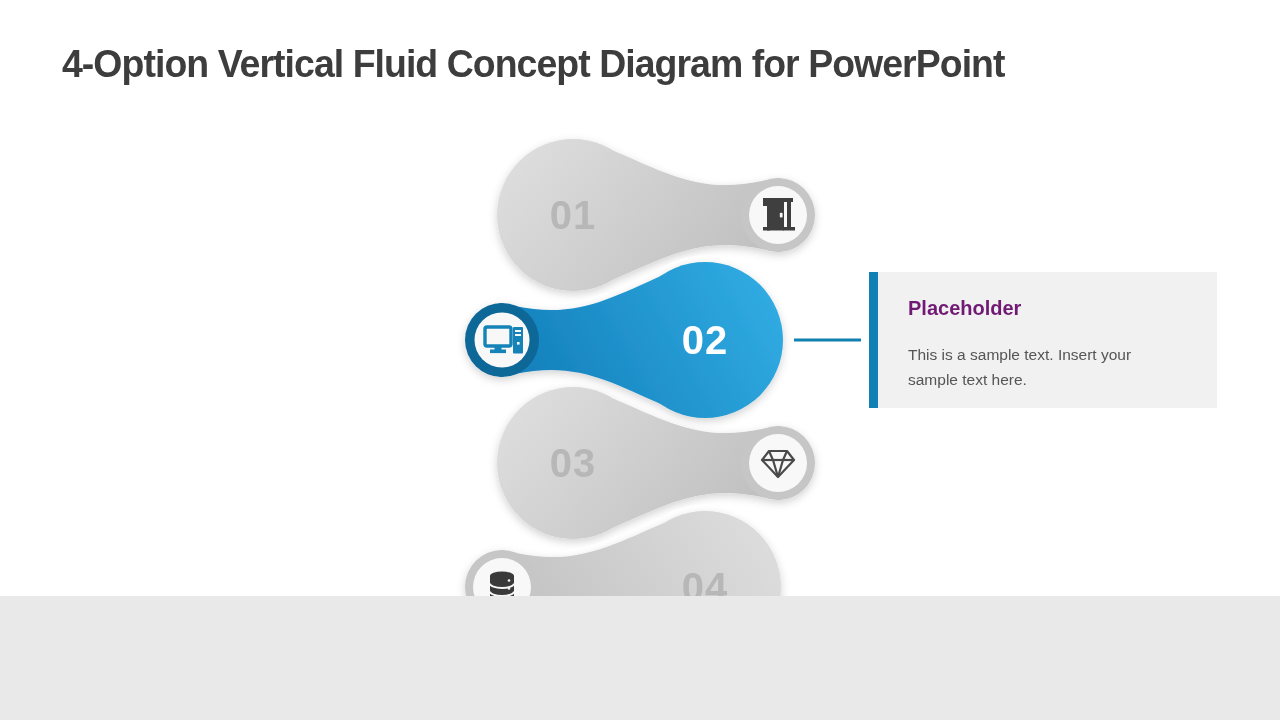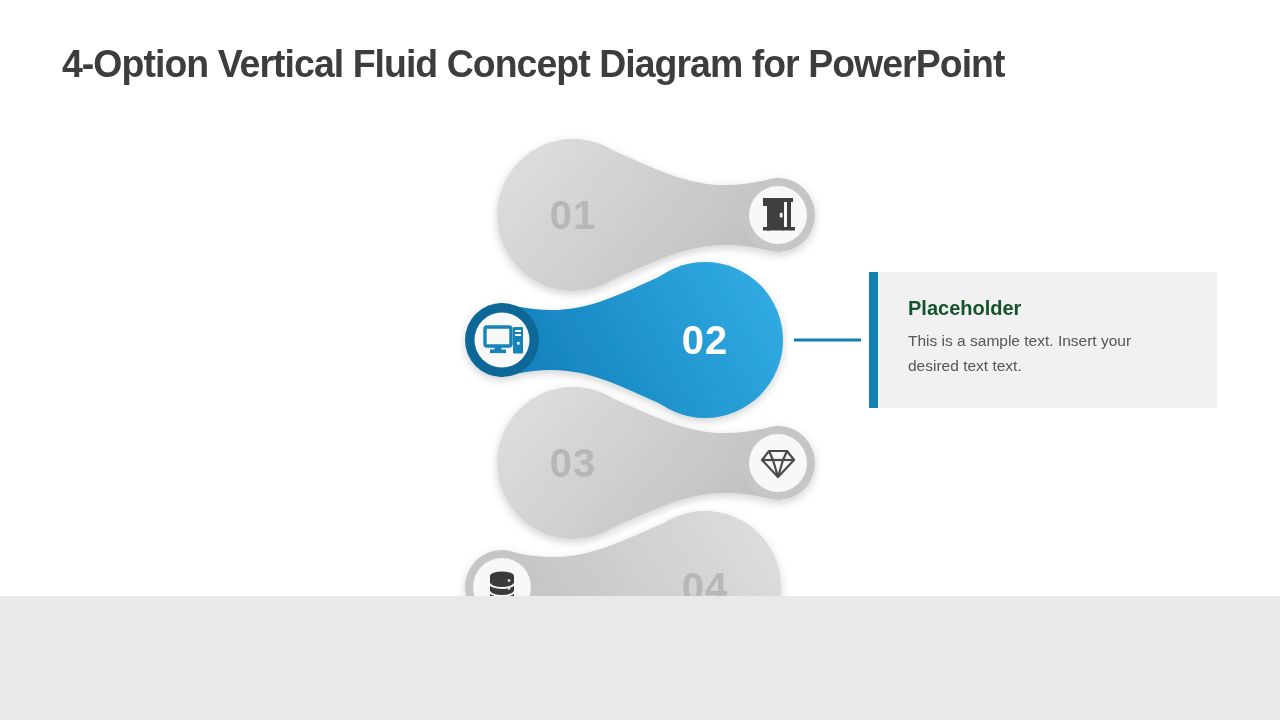--- a/index.html
+++ b/index.html
@@ -19,21 +19,21 @@
     font-family:"Liberation Sans",sans-serif;font-weight:bold;font-size:40px;
     letter-spacing:1px;text-anchor:middle;dominant-baseline:central;
   }
   .num-gray{fill:#b7b7b7;}
   .num-white{fill:#ffffff;}
   .callout{
     position:absolute;left:869px;top:272px;width:348px;height:136px;
     box-sizing:border-box;background:#f1f1f1;border-left:9px solid #1180b2;
     padding:25px 22px 0 30px;
   }
-  .callout-title{font-size:20px;font-weight:bold;color:#14532d;margin-bottom:9px;}
+  .callout-title{font-size:20px;font-weight:bold;color:#701a75;margin-bottom:23px;}
   .callout-body{font-size:15.5px;color:#555555;line-height:1.6;width:272px;}
 </style>
 </head>
 <body>
 
 <div class="slide">
 
   <h1 class="title">4-Option Vertical Fluid Concept Diagram for PowerPoint</h1>
 
   <svg class="diagram-svg" viewBox="0 0 1280 720">
@@ -149,16 +149,16 @@
         <rect x="12" y="-6" width="6" height="2" fill="#f8f8f8"></rect>
         <rect x="14" y="2" width="2.6" height="2.6" fill="#f8f8f8"></rect>
       </g>
     </g>
 
     <line x1="794" y1="340" x2="861" y2="340" stroke="#1180b2" stroke-width="3"></line>
   </svg>
 
   <div class="callout">
     <div class="callout-title">Placeholder</div>
-    <div class="callout-body">This is a sample text. Insert your desired text text.</div>
+    <div class="callout-body">This is a sample text. Insert your sample text here.</div>
   </div>
 
 </div>
 
 </body></html>

